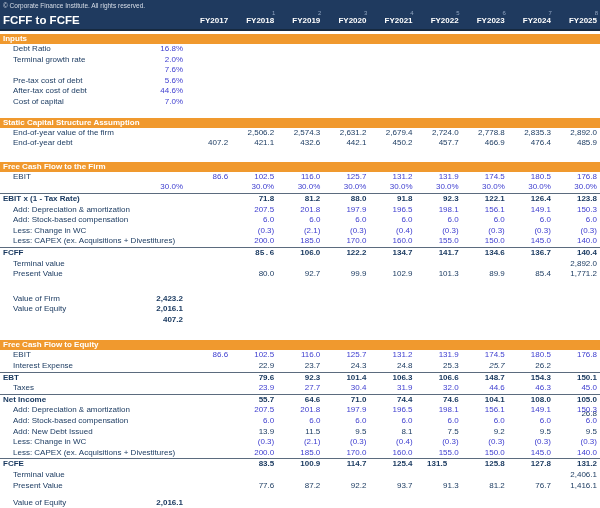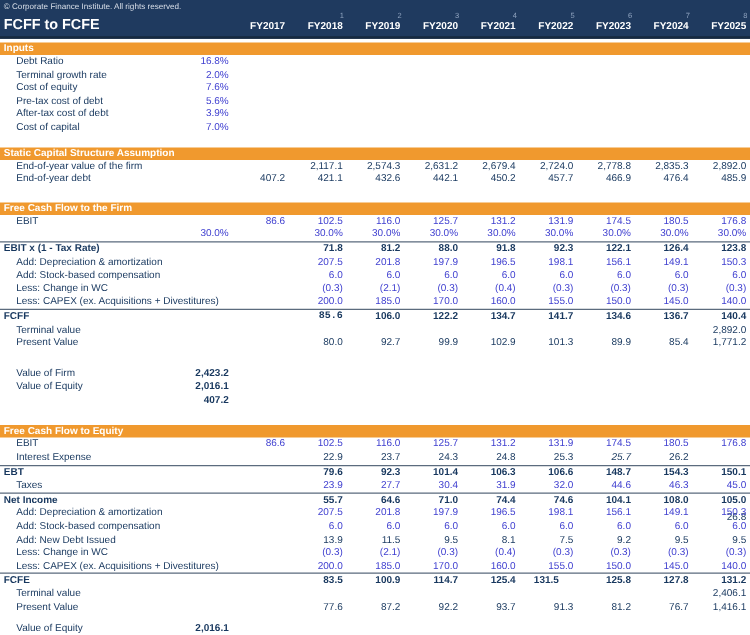--- a/index.html
+++ b/index.html
@@ -100,42 +100,41 @@
       <div class="section-header">Inputs</div>
       <div class="grid row blue has-assum">
         <div class="label">Debt Ratio</div>
         <div class="assum">16.8%</div>
       </div>
       <div class="grid row blue has-assum">
         <div class="label">Terminal growth rate</div>
         <div class="assum">2.0%</div>
       </div>
       <div class="grid row blue has-assum">
-        <div class="label">Cost of equity</div>
         <div class="assum">7.6%</div>
       </div>
       <div class="grid row blue has-assum">
         <div class="label">Pre-tax cost of debt</div>
         <div class="assum">5.6%</div>
       </div>
       <div class="grid row blue has-assum">
         <div class="label">After-tax cost of debt</div>
-        <div class="assum">3.9%</div>
+        <div class="assum">44.6%</div>
       </div>
       <div class="grid row blue has-assum">
         <div class="label">Cost of capital</div>
         <div class="assum">7.0%</div>
       </div>
     </div>
     <div class="sec1">
       <div class="section-header">Static Capital Structure Assumption</div>
       <div class="grid row">
         <div class="label">End-of-year value of the firm</div>
         <div class="num" style="grid-column: 3 / 4;"></div>
-        <div class="num" style="grid-column: 4 / 5;">2,117.1</div>
+        <div class="num" style="grid-column: 4 / 5;">2,506.2</div>
         <div class="num" style="grid-column: 5 / 6;">2,574.3</div>
         <div class="num" style="grid-column: 6 / 7;">2,631.2</div>
         <div class="num" style="grid-column: 7 / 8;">2,679.4</div>
         <div class="num" style="grid-column: 8 / 9;">2,724.0</div>
         <div class="num" style="grid-column: 9 / 10;">2,778.8</div>
         <div class="num" style="grid-column: 10 / 11;">2,835.3</div>
         <div class="num" style="grid-column: 11 / 12;">2,892.0</div>
       </div>
       <div class="grid row">
         <div class="label">End-of-year debt</div>

